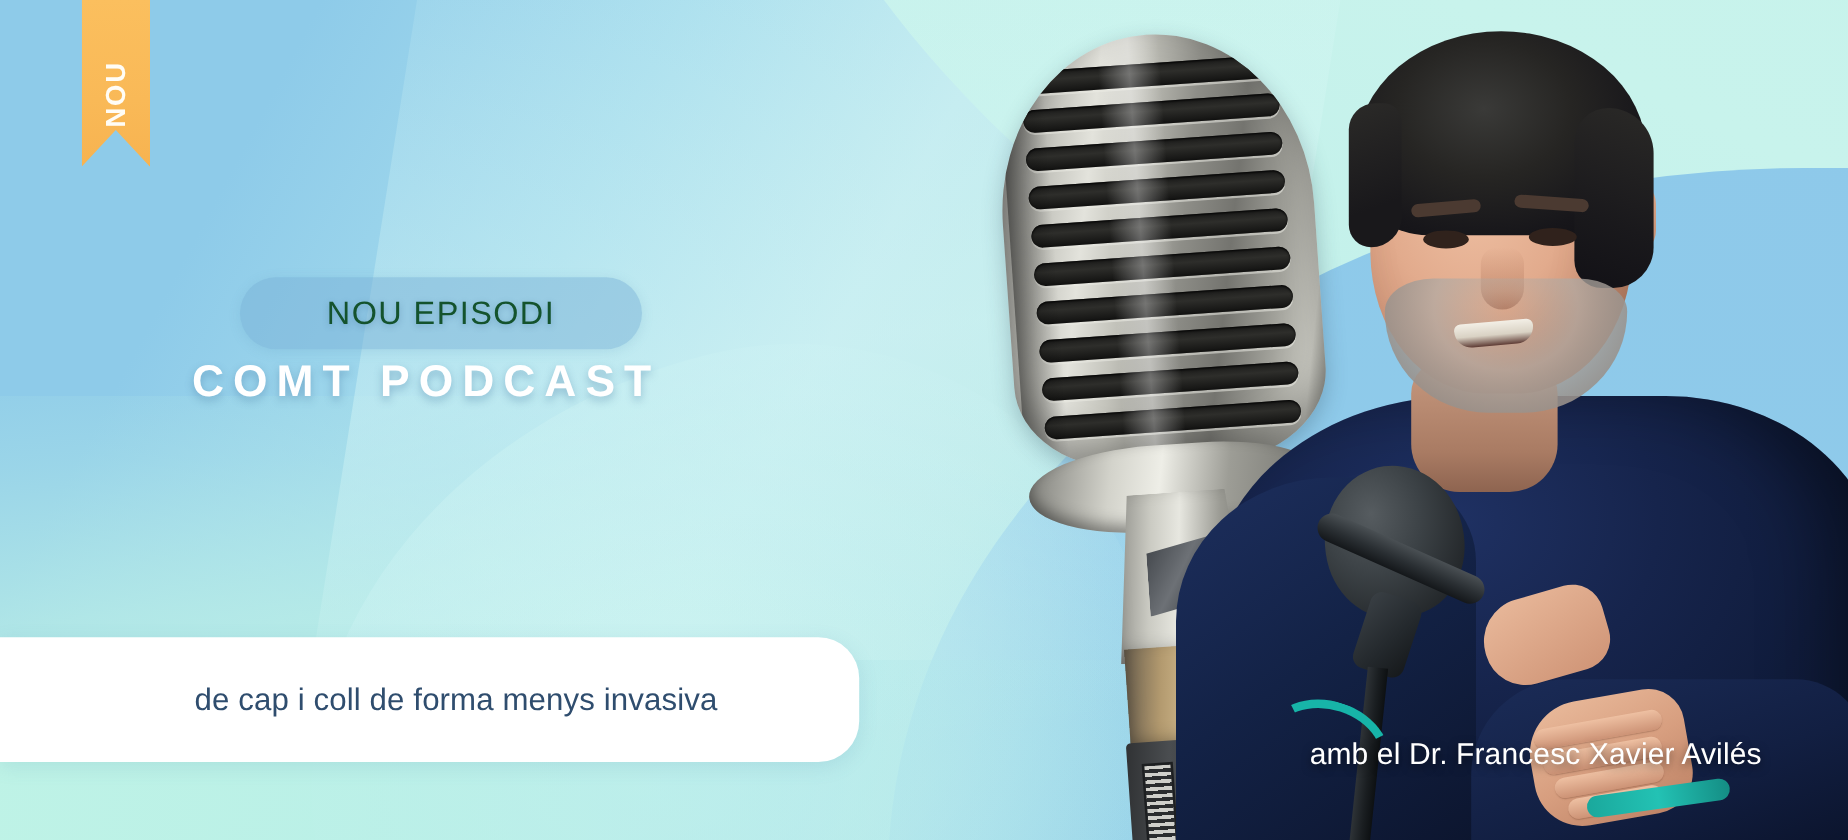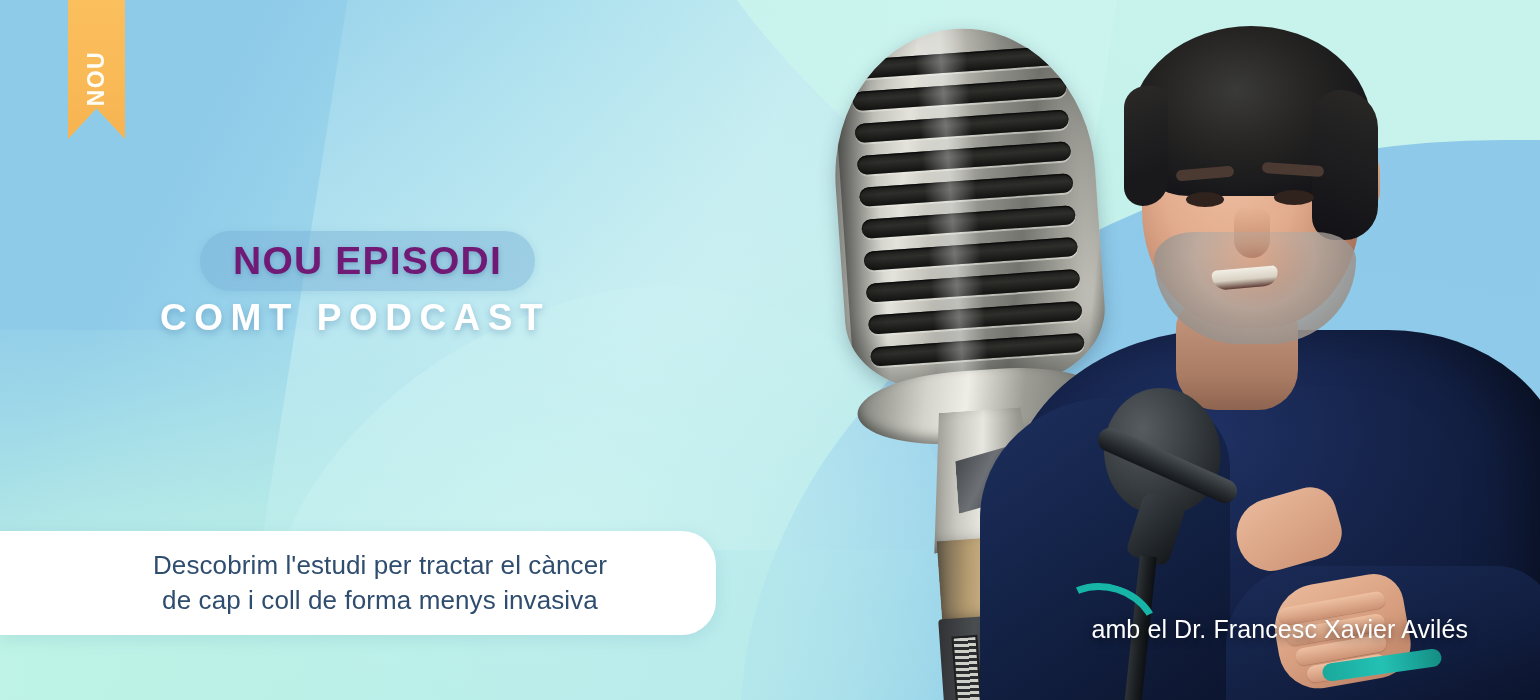--- a/index.html
+++ b/index.html
@@ -118,23 +118,23 @@
   
   .pill{
     position:absolute; left:200px; top:231px;
     width:335px; height:60px;
     border-radius:30px;
     background:rgba(120,176,214,.48);
     display:flex; align-items:center; justify-content:center;
     box-shadow:0 2px 10px rgba(90,150,190,.18);
   }
   .pill-text{
-    color:#701a75;
-    font-size:39px;
-    font-weight:700;
+    color:#14532d;
+    font-size:27px;
+    font-weight:400;
     letter-spacing:1.2px;
     text-shadow:0 2px 5px rgba(70,120,160,.45);
     white-space:nowrap;
   }
 
   .show-title{
     position:absolute; left:160px; top:297px;
     width:420px;
     color:#ffffff;
     font-size:37px;
@@ -527,19 +527,18 @@
   </div>
 
   <div class="pill">
     <span class="pill-text">NOU EPISODI</span>
   </div>
 
   <div class="show-title">COMT PODCAST</div>
 
 
   <div class="topic-card">
-    <span class="topic-line">Descobrim l'estudi per tractar el càncer</span>
     <span class="topic-line">de cap i coll de forma menys invasiva</span>
   </div>
 
   <div class="guest-credit">amb el Dr. Francesc Xavier Avilés</div>
 
 </div>
 
 </body></html>

